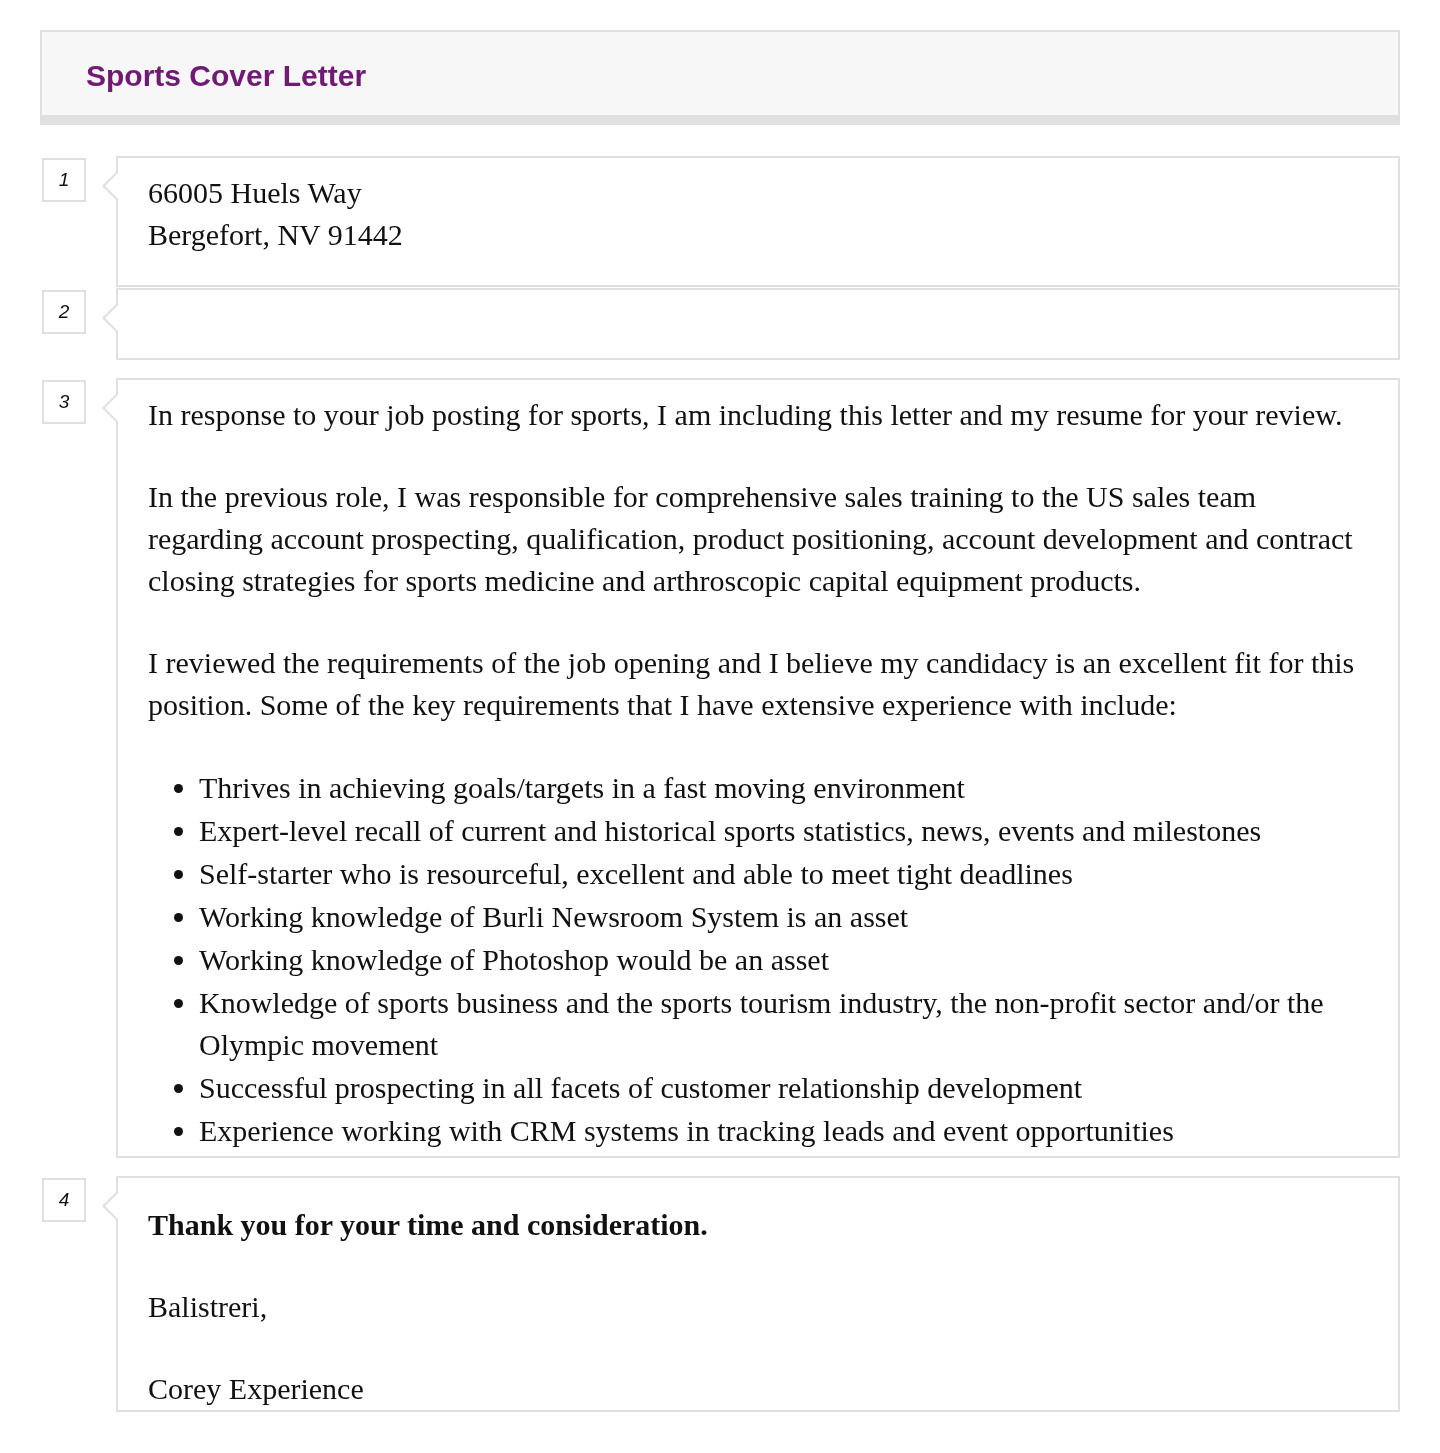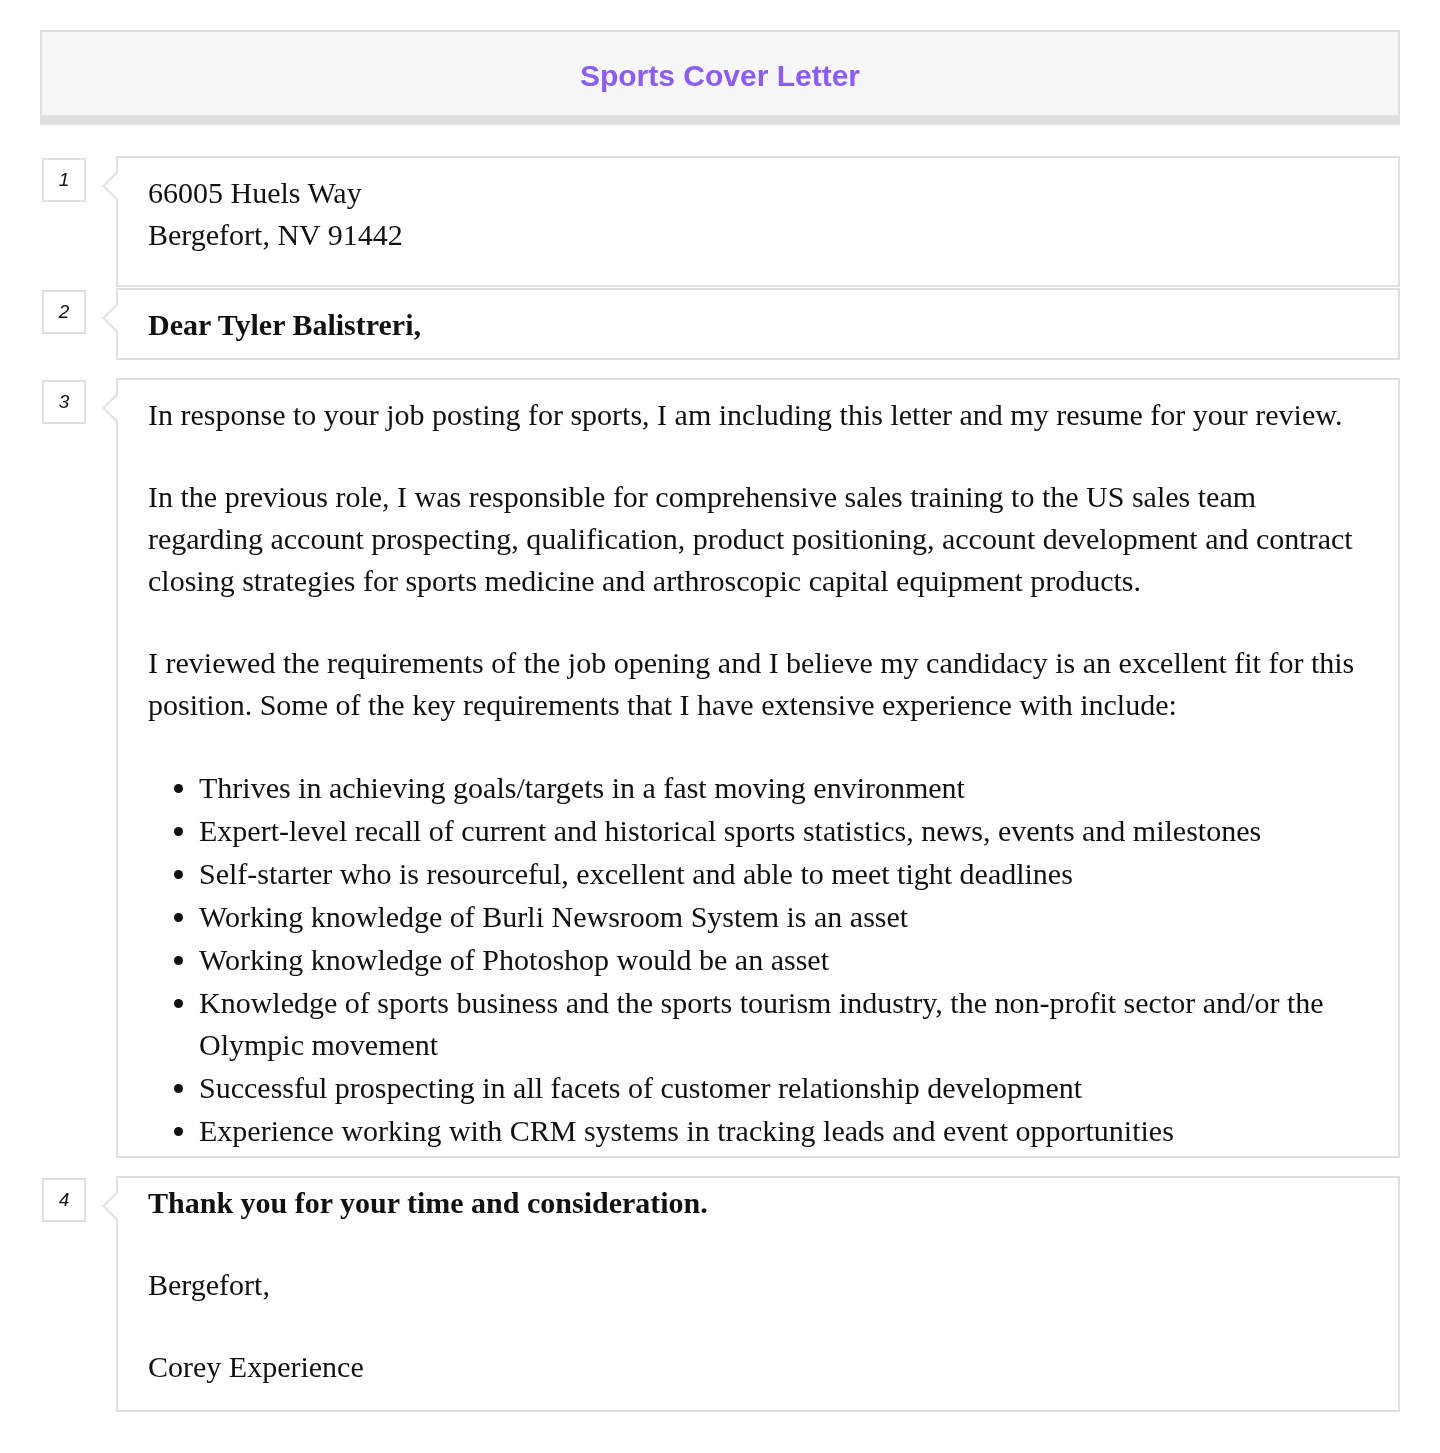--- a/index.html
+++ b/index.html
@@ -30,26 +30,26 @@
       top: 115px;
       width: 1360px;
       height: 10px;
       background: #e0e0e0;
     }
     .header-title {
       position: absolute;
       left: 0;
       right: 0;
       top: 27px;
-      text-align: center;
       font-family: "Liberation Sans", sans-serif;
       font-weight: bold;
       font-size: 30px;
       line-height: 34px;
-      color: #8b5cf6;
+      color: #701a75;
+      padding-left: 44px;
     }
     .section {
       position: absolute;
       left: 0;
       width: 1440px;
     }
     .num-box {
       position: absolute;
       left: 42px;
       width: 44px;
@@ -130,21 +130,20 @@
     <div class="notch"></div>
     <p class="text">66005 Huels Way</p>
     <p class="text">Bergefort, NV 91442</p>
   </div>
 </div>
 
 <div class="section" style="top:288px;">
   <div class="num-box" style="top:2px;">2</div>
   <div class="content-box" style="top:0; height:72px; padding-top:14px;">
     <div class="notch"></div>
-    <p class="text bold">Dear Tyler Balistreri,</p>
   </div>
 </div>
 
 <div class="section" style="top:378px;">
   <div class="num-box" style="top:2px;">3</div>
   <div class="content-box" style="top:0; height:780px; padding-top:14px;font-family:Liberation Serif, serif;">
     <div class="notch"></div>
     <p class="text">In response to your job posting for sports, I am including this letter and my resume for your review.</p>
     <div class="para-gap"></div>
     <p class="text">In the previous role, I was responsible for comprehensive sales training to the US sales team regarding account prospecting, qualification, product positioning, account development and contract closing strategies for sports medicine and arthroscopic capital equipment products.</p>
@@ -159,21 +158,21 @@
       <li>Working knowledge of Photoshop would be an asset</li>
       <li>Knowledge of sports business and the sports tourism industry, the non-profit sector and/or the Olympic movement</li>
       <li>Successful prospecting in all facets of customer relationship development</li>
       <li>Experience working with CRM systems in tracking leads and event opportunities</li>
     </ul>
   </div>
 </div>
 
 <div class="section" style="top:1176px;">
   <div class="num-box" style="top:2px;">4</div>
-  <div class="content-box" style="top:0; height:236px; padding-top:4px;">
+  <div class="content-box" style="top:0; height:236px; padding-top:26px;">
     <div class="notch"></div>
     <p class="text bold">Thank you for your time and consideration.</p>
     <div class="para-gap"></div>
-    <p class="text">Bergefort,</p>
+    <p class="text">Balistreri,</p>
     <div class="para-gap"></div>
     <p class="text">Corey Experience</p>
   </div>
 </div>
 
 </body></html>

